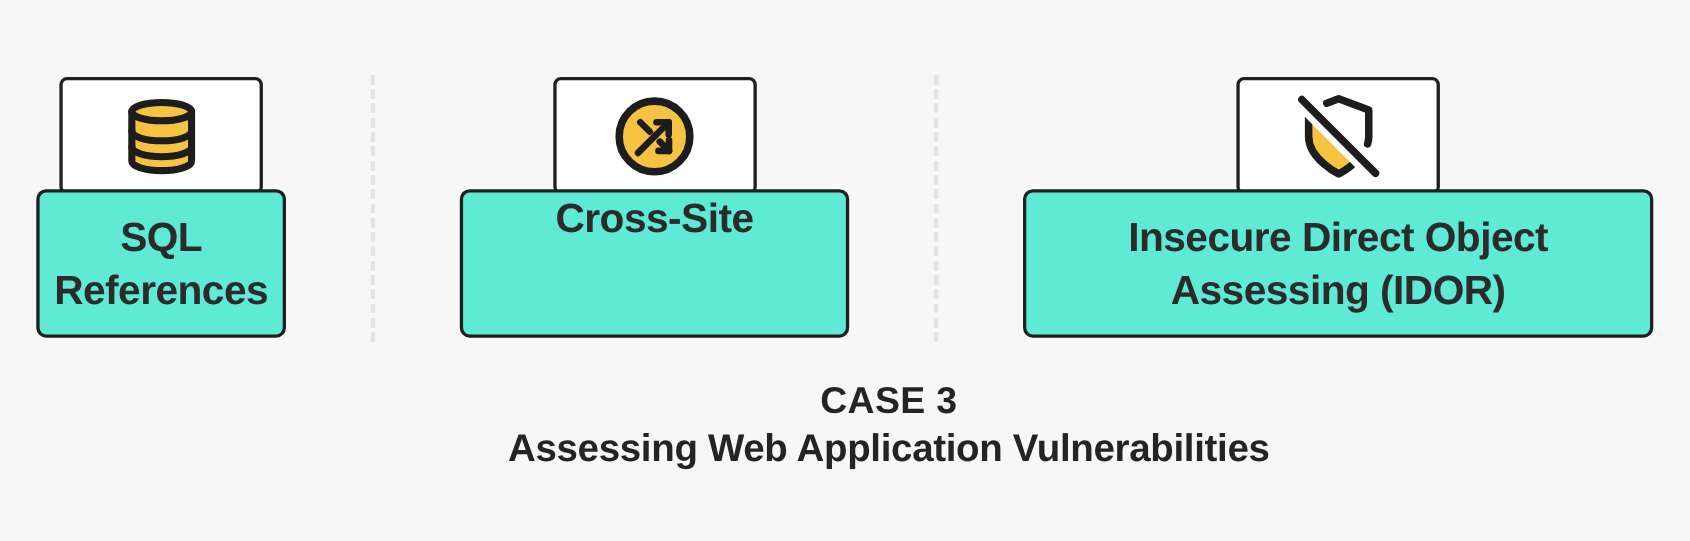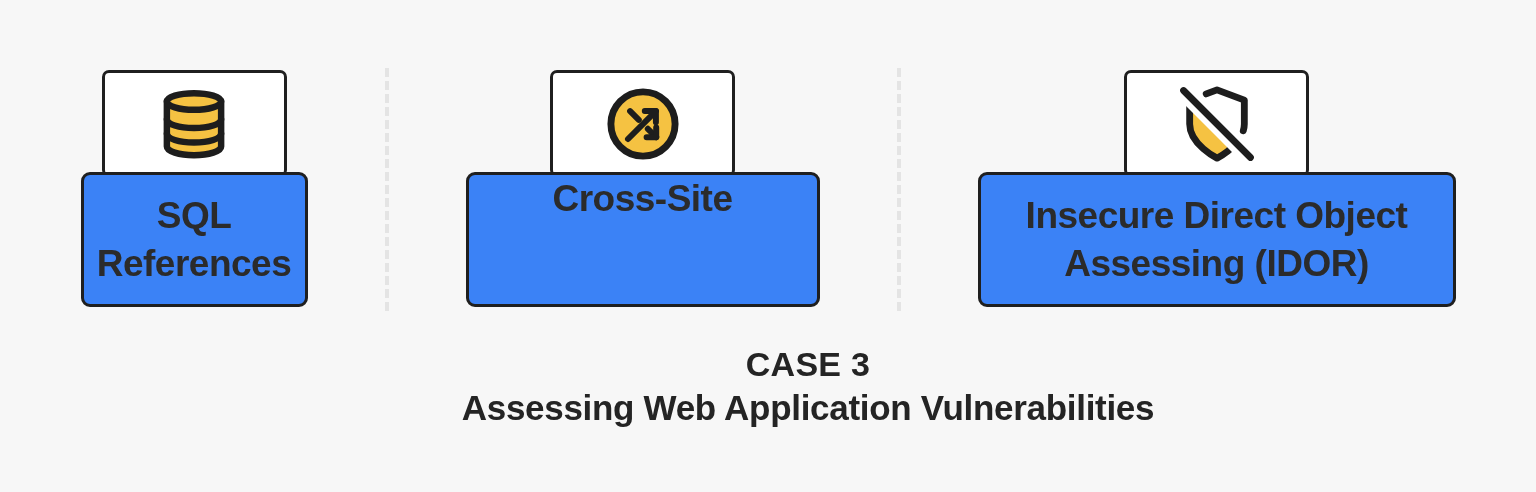--- a/index.html
+++ b/index.html
@@ -36,32 +36,32 @@
     align-items: center;
     justify-content: center;
     position: relative;
     z-index: 1;
   }
   .label-box {
     margin-top: -5px;
     position: relative;
     z-index: 2;
     height: 135px;
-    background: #3b82f6;
+    background: #5eead4;
     border: 3px solid #1f1f1f;
     border-radius: 9px;
     box-sizing: border-box;
     display: flex;
     flex-direction: column;
     align-items: center;
     justify-content: center;
   }
   .w-sql  { width: 227px; }
   .w-xss  { width: 354px; justify-content: space-between; }
-  .w-idor { width: 478px; }
+  .w-idor { width: 573px; }
   .label-line {
     display: block;
     font-size: 37px;
     line-height: 48px;
     font-weight: 700;
     color: #2b2b2b;
     letter-spacing: -0.5px;
     white-space: nowrap;
     text-align: center;
   }

